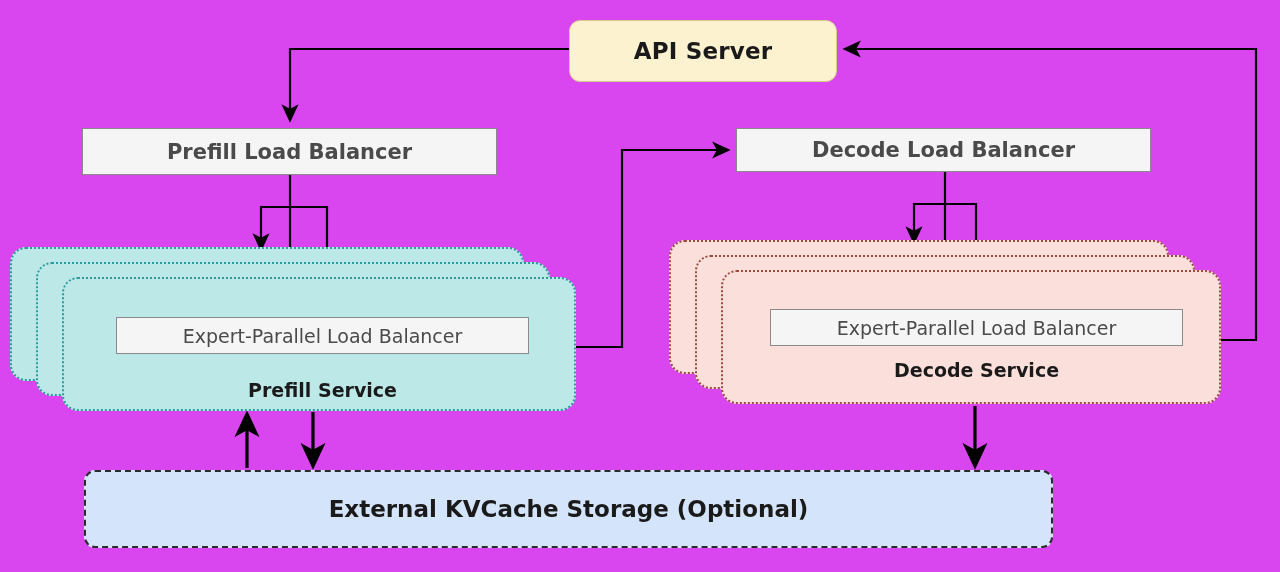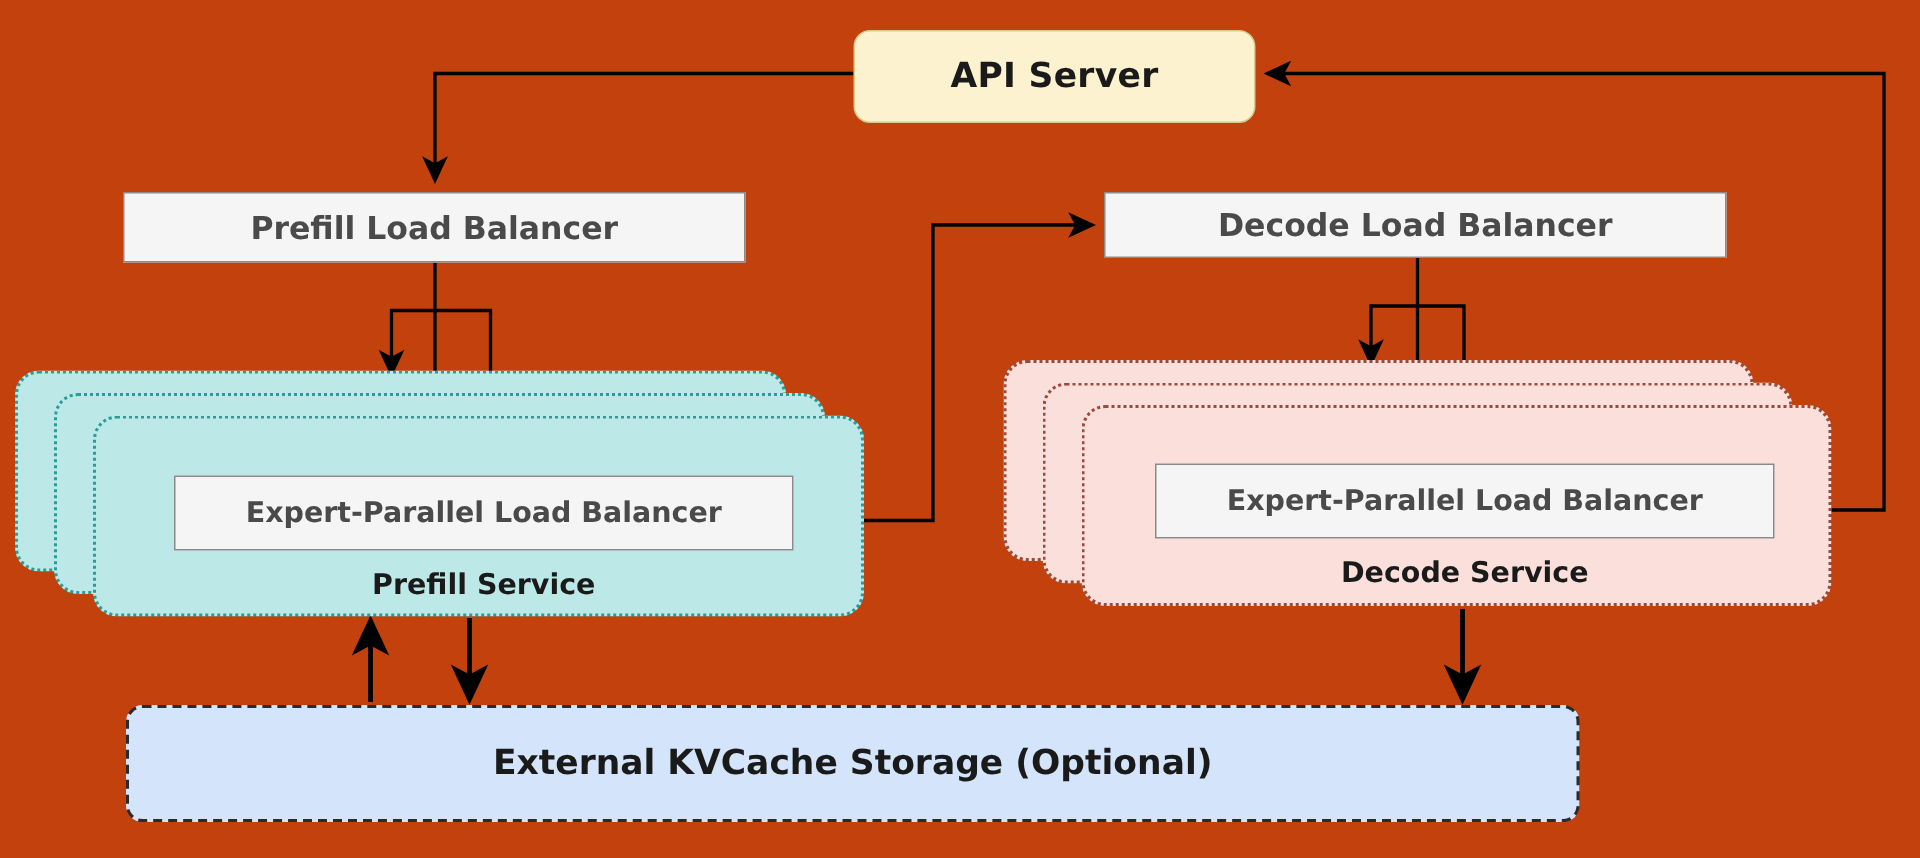--- a/index.html
+++ b/index.html
@@ -2,21 +2,21 @@
 <html><head>
 <meta charset="utf-8">
 <style>
   * { box-sizing: border-box; margin: 0; padding: 0; }
   html, body {
     width: 1280px; height: 572px;
     background: #ffffff;
     font-family: "DejaVu Sans", "Liberation Sans", sans-serif;
     overflow: hidden;
   }
-  #stage { position: relative; width: 1280px; height: 572px; background: #c2410c; padding-left: 43px; }
+  #stage { position: relative; width: 1280px; height: 572px; background: #d946ef; padding-left: 43px; }
 
   svg.edges { position: absolute; inset: 0; width: 1280px; height: 572px; pointer-events: none; }
 
   .node { position: absolute; display: flex; align-items: center; justify-content: center; }
 
   
   .api-server {
     left: 569px; top: 20px; width: 268px; height: 62px;
     background: #fdf2d0; border: 1.6px solid #d8c98d; border-radius: 11px;
     font-size: 23px; font-weight: bold; color: #1a1a1a; letter-spacing: .2px;
@@ -41,31 +41,31 @@
 
   .prefill-stack { left: 10px; top: 247px; width: 566px; height: 164px; }
   .prefill-stack .layer { width: 514px; height: 134px; background: #bce9e8; border-color: #2a9d9b; }
 
   .decode-stack { left: 669px; top: 240px; width: 552px; height: 164px; }
   .decode-stack .layer { width: 500px; height: 134px; background: #fbdfdb; border-color: #9b4a3d; }
 
   .eplb {
     position: absolute; display: flex; align-items: center; justify-content: center;
     background: #f5f5f5; border: 1.6px solid #8a8a8a;
-    font-size: 19px; font-weight: bold; color: #4a4a4a; height: 50px;
+    font-size: 19px; font-weight: normal; color: #4a4a4a; height: 37px;
   }
   .eplb-prefill { left: 116px; top: 317px; width: 413px; }
   .eplb-decode  { left: 770px; top: 309px; width: 413px; }
 
   .svc-label {
     position: absolute; font-size: 19px; font-weight: bold; color: #1a1a1a;
     text-align: center;
   }
   .svc-prefill-label { left: 116px; top: 379px; width: 413px; }
-  .svc-decode-label  { left: 770px; top: 371px; width: 413px; }
+  .svc-decode-label  { left: 770px; top: 359px; width: 413px; }
 
   
   .kvcache {
     left: 84px; top: 470px; width: 969px; height: 78px;
     background: #d4e5fb; border: 2.2px dashed #2b2b2b; border-radius: 11px;
     font-size: 23px; font-weight: bold; color: #1a1a1a;
   }
 
   
   .watermark {

